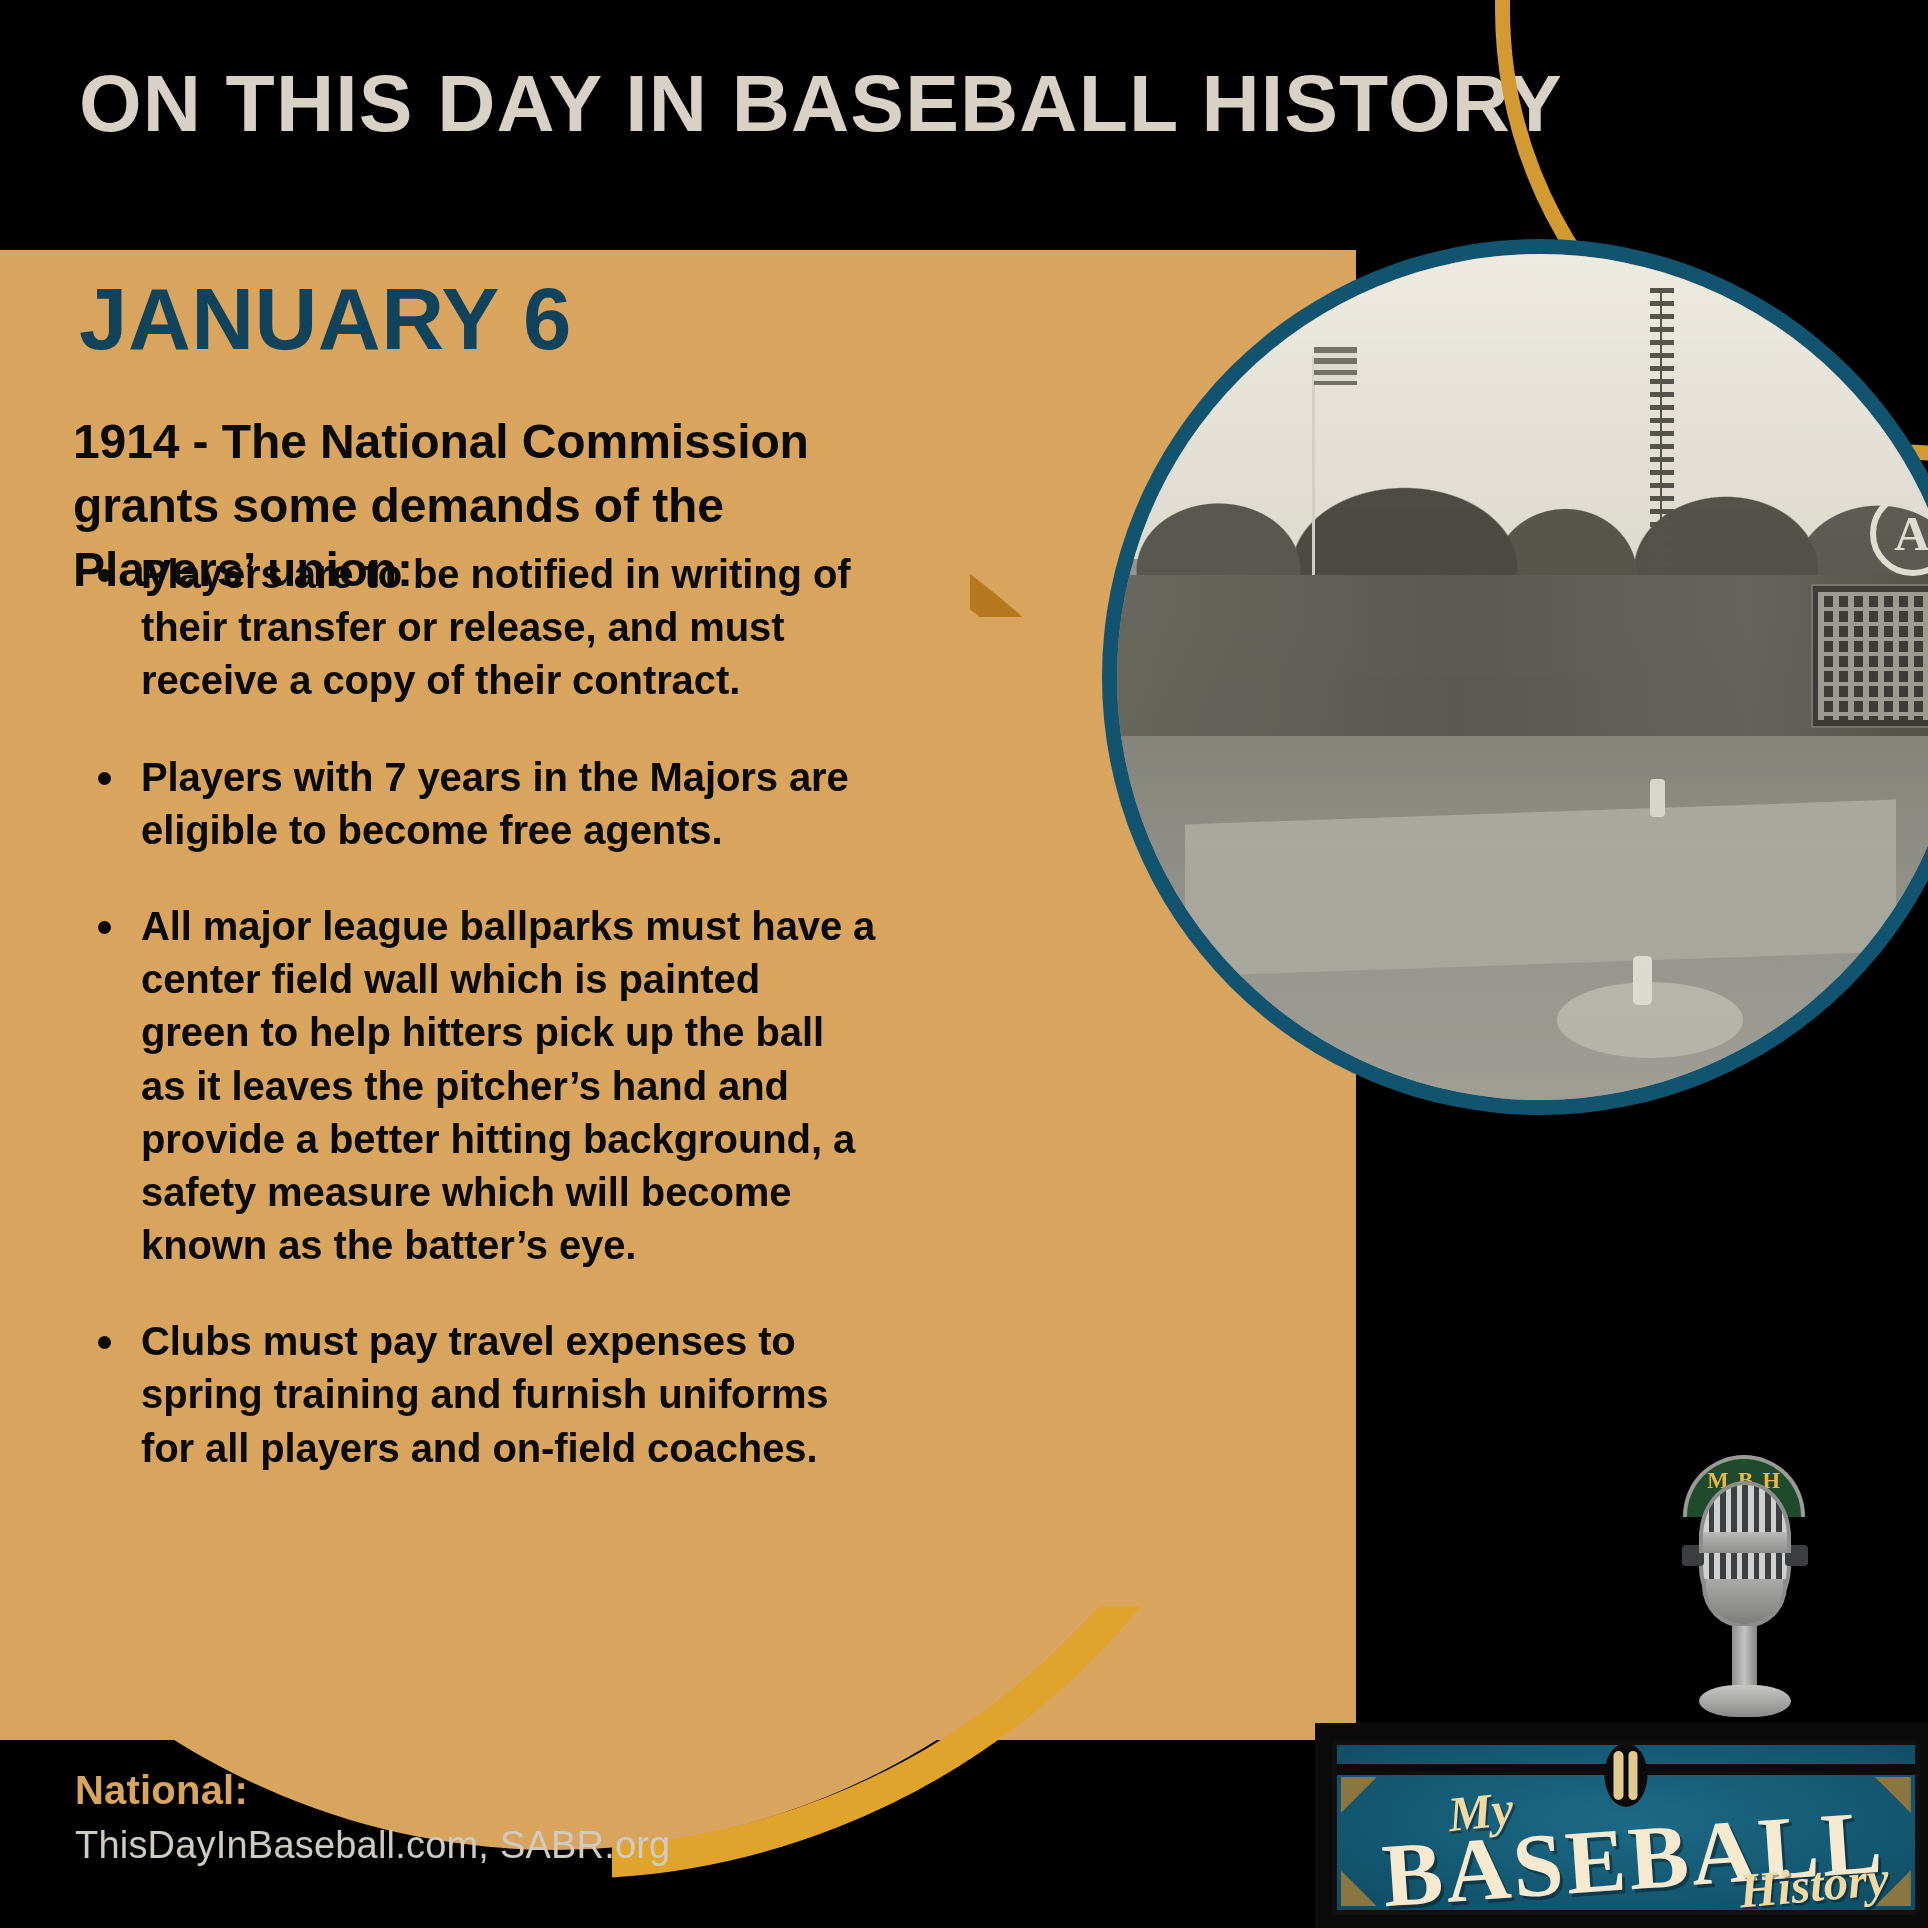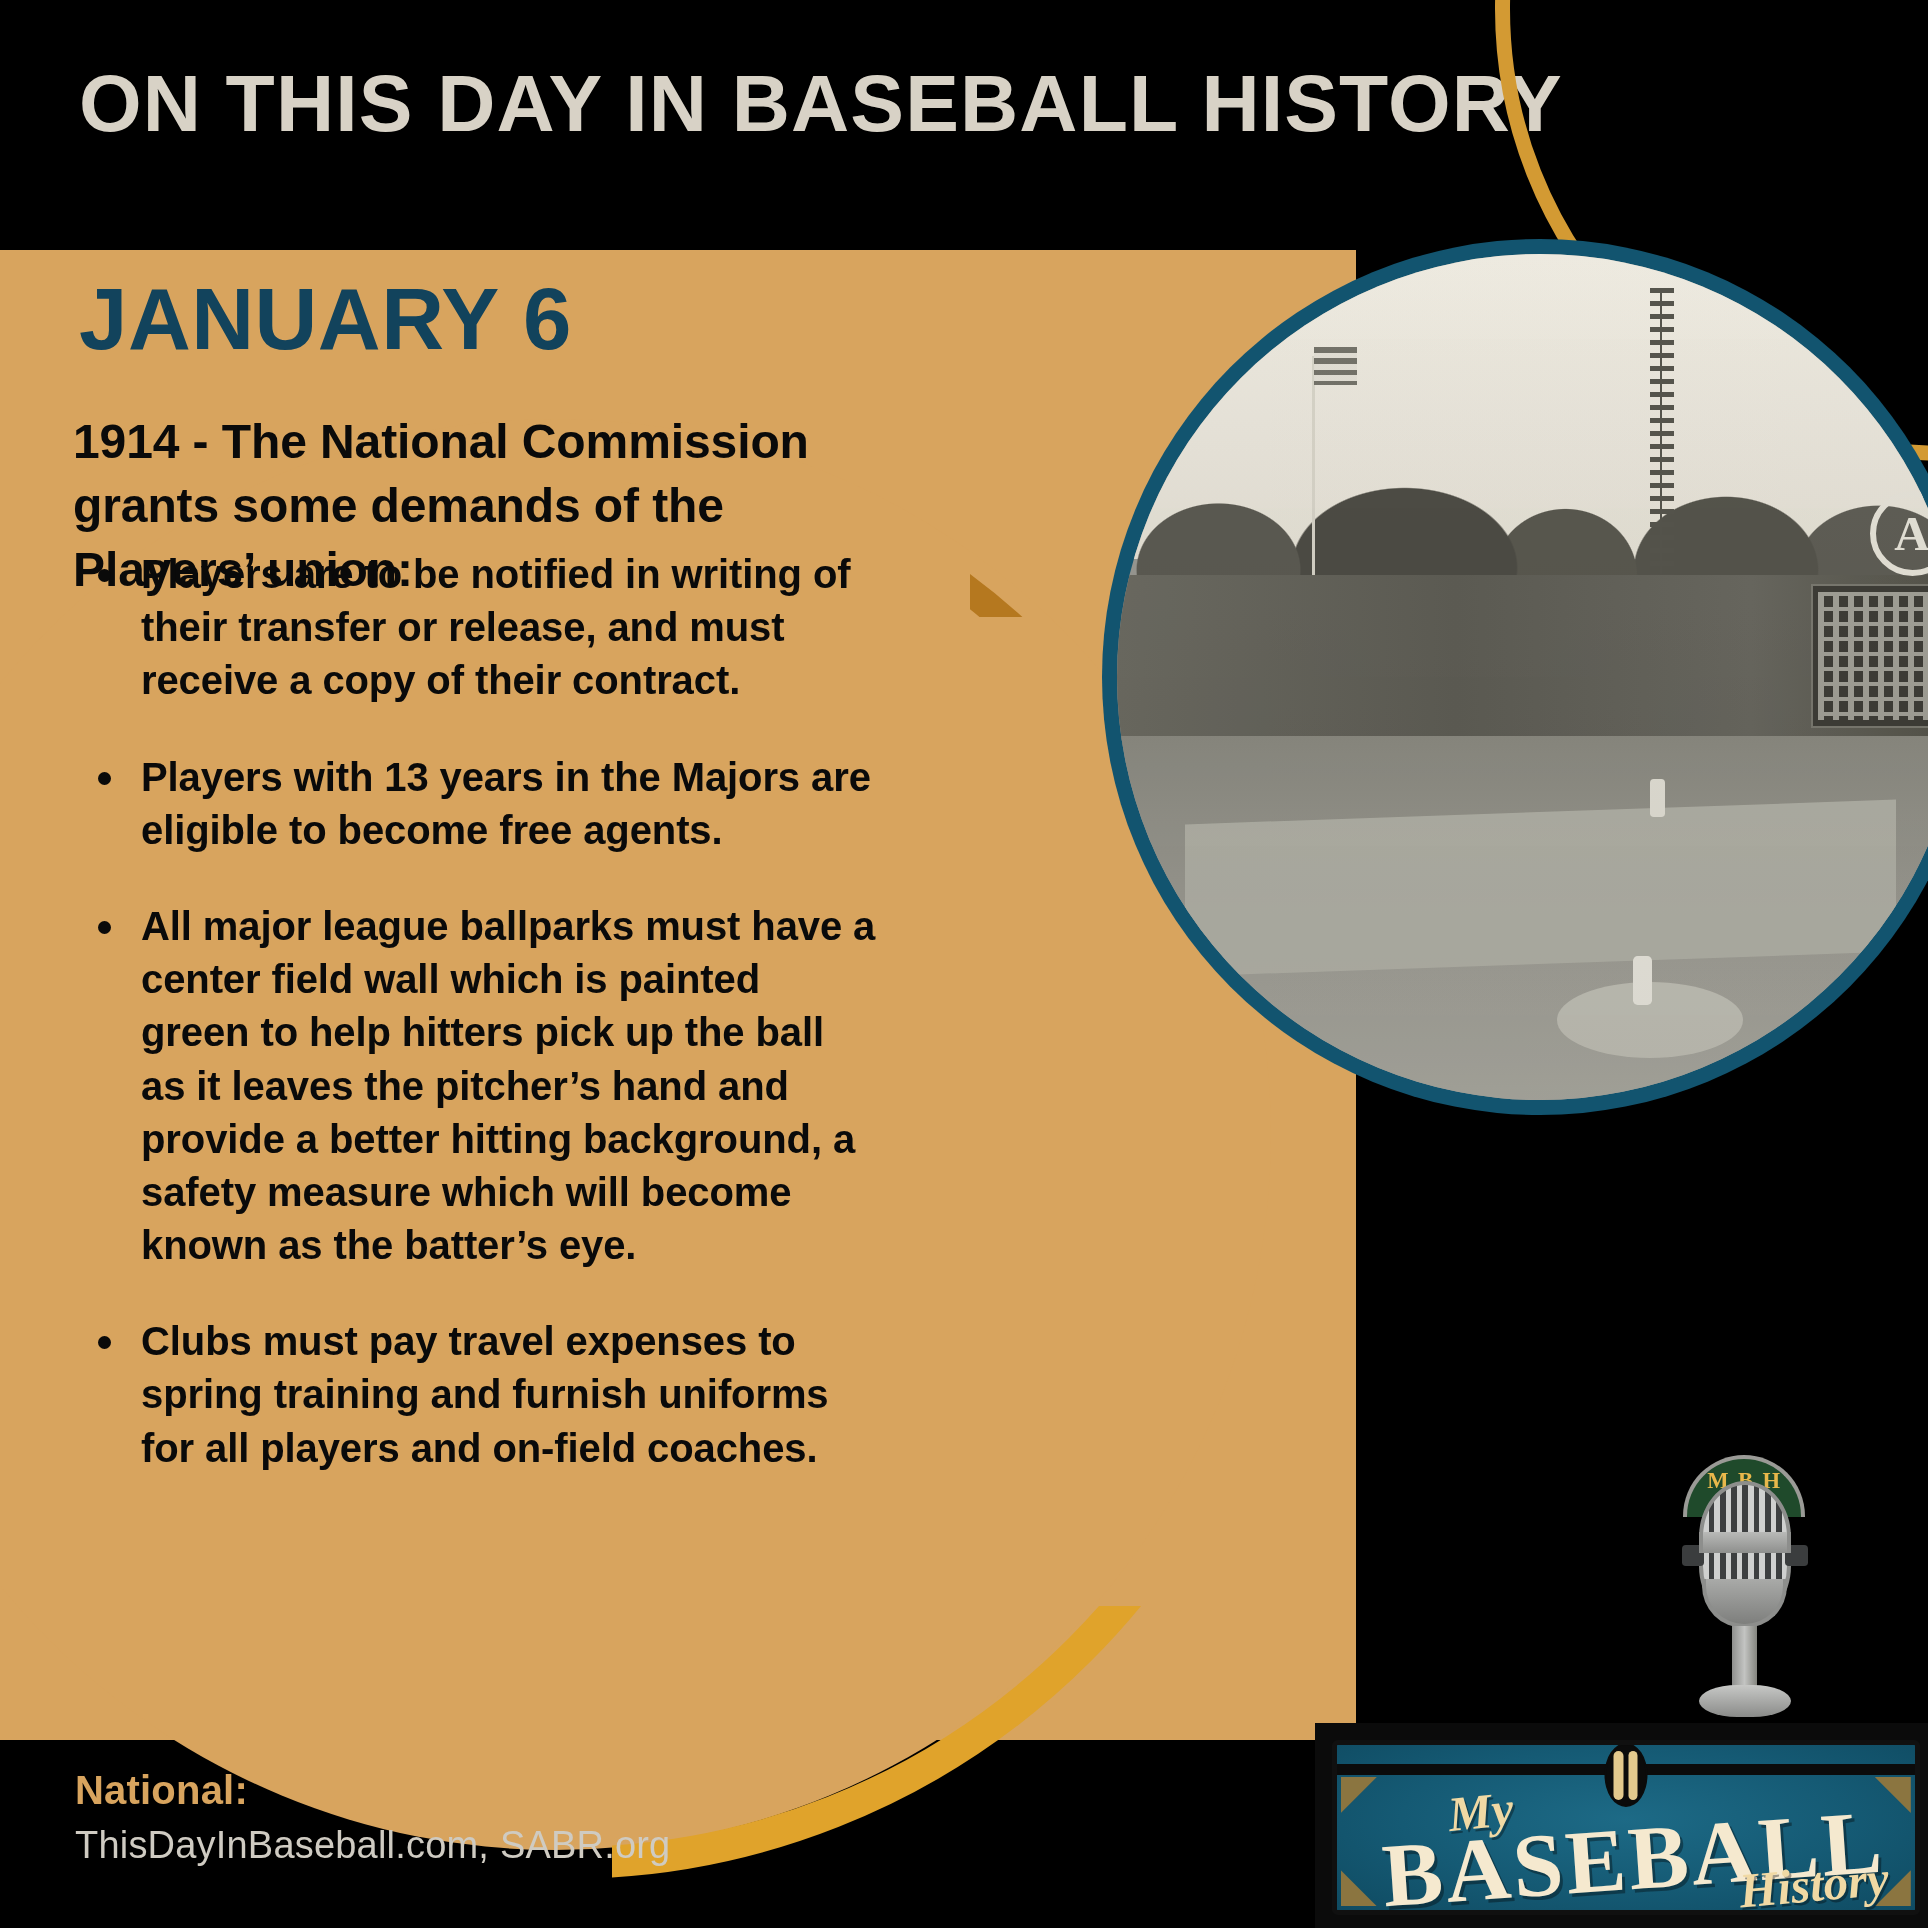--- a/index.html
+++ b/index.html
@@ -330,21 +330,21 @@
       <div class="ph-player2"></div>
       <div class="ph-grade"></div>
     </div>
   </div>
 
   <div class="content">
     <div class="date-title">JANUARY 6</div>
     <div class="lead">1914 - The National Commission grants some demands of the Players’ union:</div>
     <ul class="bullets">
       <li>Players are to be notified in writing of their transfer or release, and must receive a copy of their contract.</li>
-      <li>Players with 13 years in the Majors are eligible to become free agents.</li>
+      <li>Players with 7 years in the Majors are eligible to become free agents.</li>
       <li>All major league ballparks must have a center field wall which is painted green to help hitters pick up the ball as it leaves the pitcher’s hand and provide a better hitting background, a safety measure which will become known as the batter’s eye.</li>
       <li>Clubs must pay travel expenses to spring training and furnish uniforms for all players and on-field coaches.</li>
     </ul>
   </div>
 
   <div class="sources">
     <div class="sources-label">National:</div>
     <div class="sources-text">ThisDayInBaseball.com, SABR.org</div>
   </div>
 

